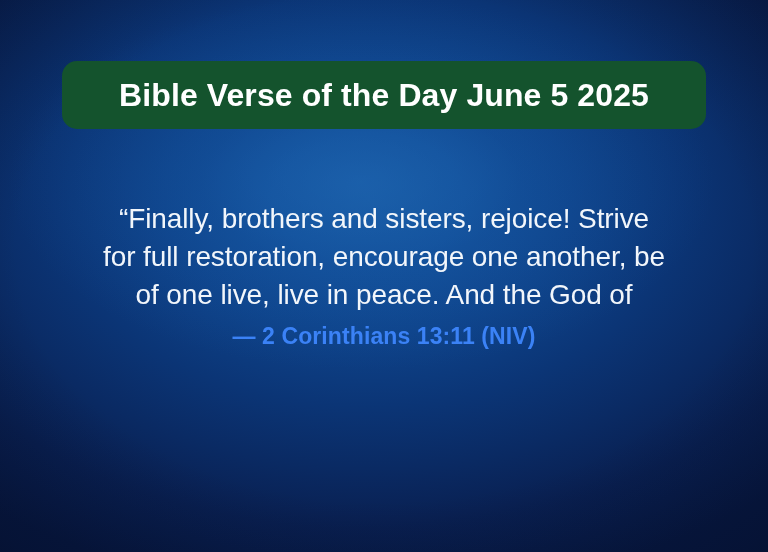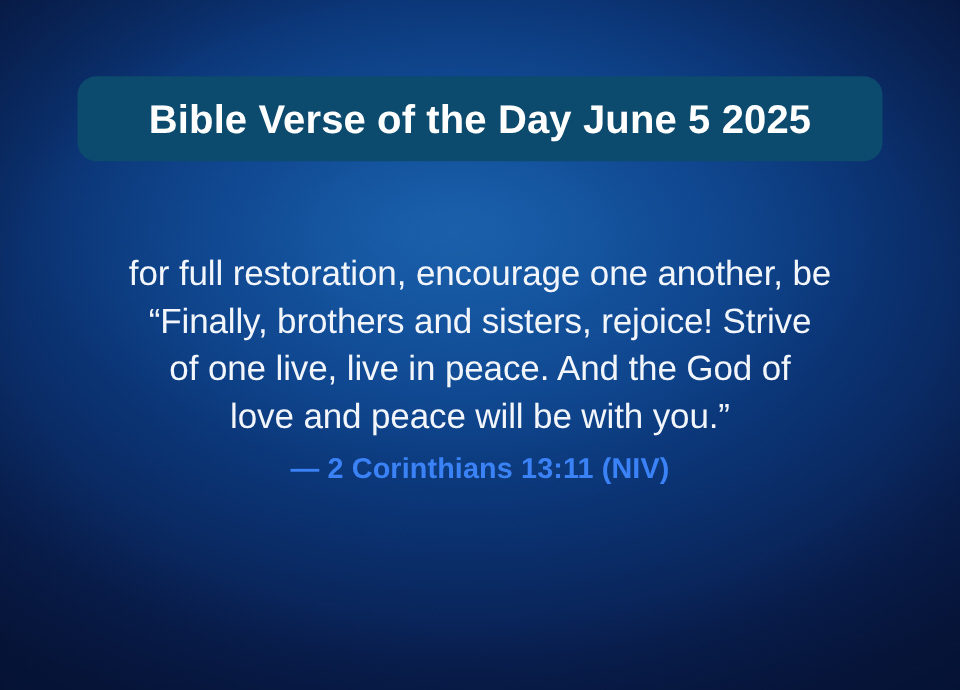--- a/index.html
+++ b/index.html
@@ -51,21 +51,21 @@
         rgba(2,8,26,0.62) 100%);
   }
 
   
   .title-banner {
     position: absolute;
     left: 62px;
     top: 61px;
     width: 644px;
     height: 68px;
-    background: #0c4a6e;
+    background: #14532d;
     border-radius: 15px;
     display: flex;
     align-items: center;
     justify-content: center;
     box-sizing: border-box;
     padding: 0 14px;
   }
   .title-text {
     color: #ffffff;
     font-size: 32px;
@@ -110,20 +110,19 @@
 
   <div class="bg-base"></div>
   <div class="bg-glow"></div>
   <div class="bg-vignette"></div>
 
   <div class="title-banner">
     <div class="title-text">Bible Verse of the Day June 5 2025</div>
   </div>
 
   <div class="verse-block">
+    <div class="verse-line">“Finally, brothers and sisters, rejoice! Strive</div>
     <div class="verse-line">for full restoration, encourage one another, be</div>
-    <div class="verse-line">“Finally, brothers and sisters, rejoice! Strive</div>
     <div class="verse-line">of one live, live in peace. And the God of</div>
-    <div class="verse-line">love and peace will be with you.”</div>
     <div class="citation">— 2 Corinthians 13:11 (NIV)</div>
   </div>
 
 </div>
 
 </body></html>

